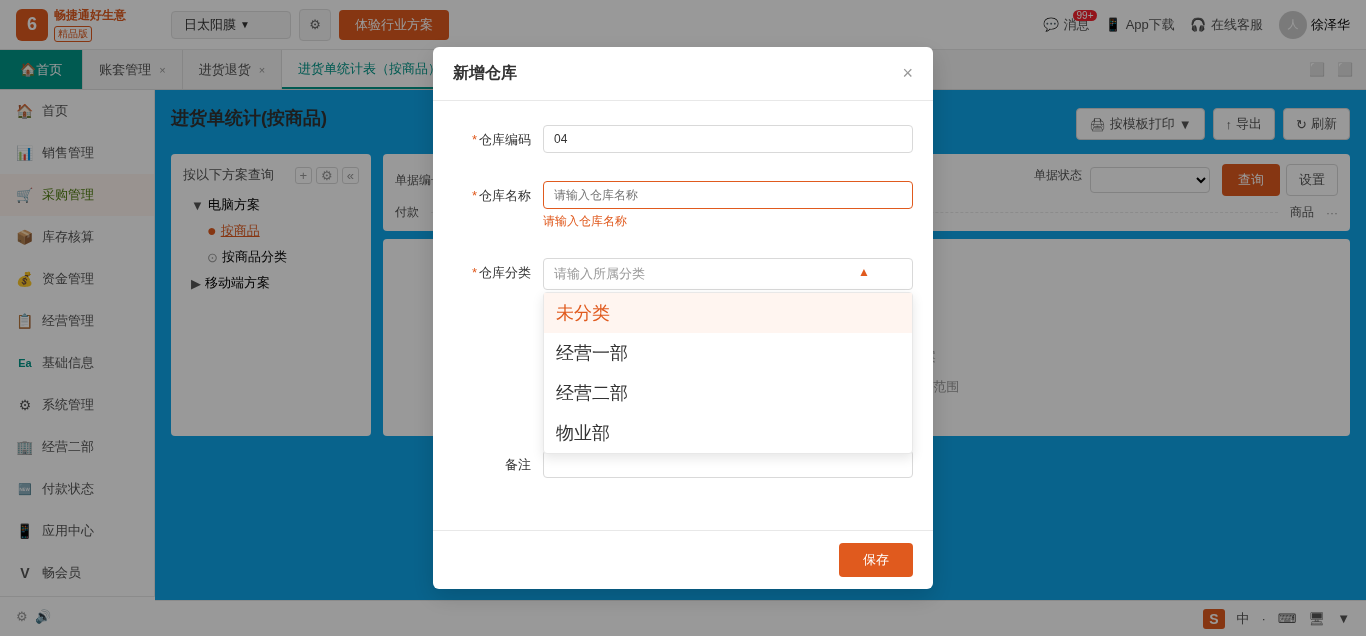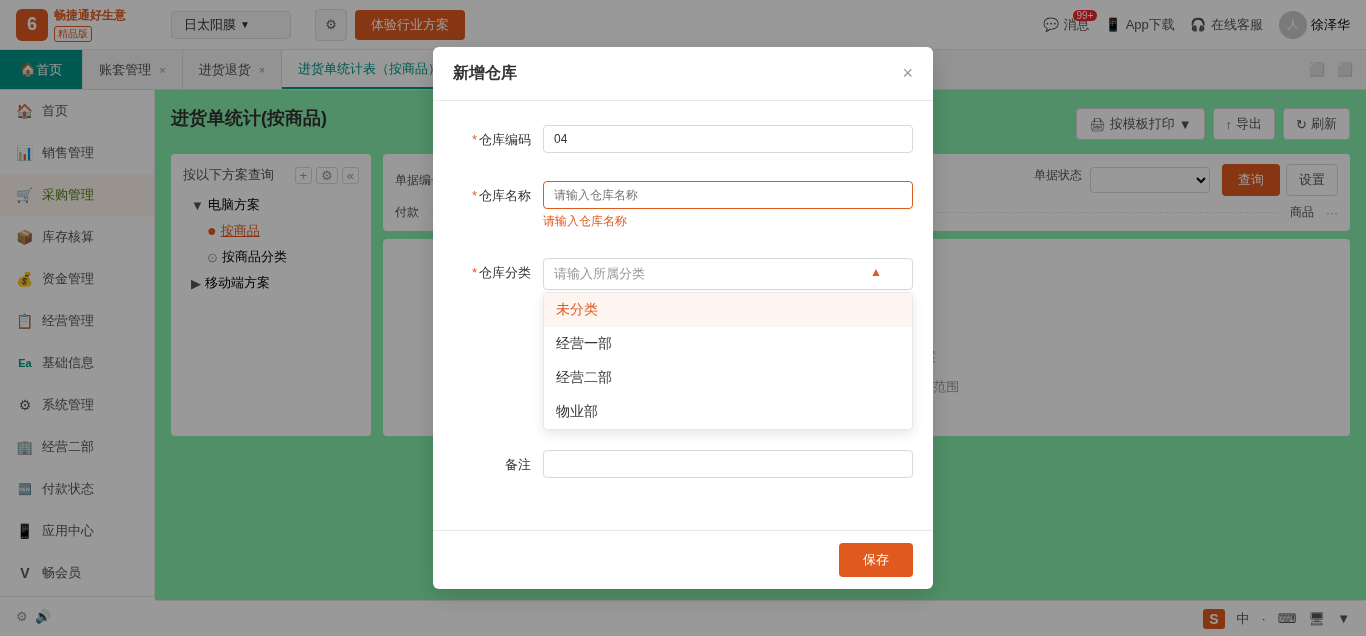--- a/index.html
+++ b/index.html
@@ -6,21 +6,21 @@
     body { font-family: 'Microsoft YaHei', Arial, sans-serif; font-size: 13px; background: #f0f0f0; overflow: hidden; width: 1366px; height: 636px; }
 
     
     .top-header {
       display: flex; align-items: center; background: #fff; height: 50px;
       padding: 0 16px; border-bottom: 1px solid #e8e8e8; position: relative; z-index: 10;
     }
     .logo-area { display: flex; align-items: center; width: 155px; }
     .logo-icon { width: 32px; height: 32px; background: #e05a1e; border-radius: 6px; display: flex; align-items: center; justify-content: center; color: #fff; font-size: 18px; font-weight: bold; margin-right: 6px; }
     .logo-badge { font-size: 10px; color: #e05a1e; border: 1px solid #e05a1e; border-radius: 3px; padding: 0 3px; margin-top: 2px; display: inline-block; }
-    .store-select { display: flex; align-items: center; background: #f5f5f5; border: 1px solid #e0e0e0; border-radius: 4px; padding: 4px 12px; margin-right: 24px; cursor: pointer; min-width: 120px; }
+    .store-select { display: flex; align-items: center; background: #f5f5f5; border: 1px solid #e0e0e0; border-radius: 4px; padding: 4px 12px; margin-right: 8px; cursor: pointer; min-width: 120px; }
     .store-select span { color: #333; margin-right: 4px; }
     .store-arrow { color: #999; font-size: 10px; }
     .gear-btn { width: 32px; height: 32px; display: flex; align-items: center; justify-content: center; background: #f5f5f5; border: 1px solid #e0e0e0; border-radius: 4px; cursor: pointer; color: #666; margin-right: 8px; }
     .trial-btn { background: #e05a1e; color: #fff; border: none; border-radius: 4px; padding: 6px 16px; cursor: pointer; font-size: 13px; }
     .header-right { margin-left: auto; display: flex; align-items: center; gap: 16px; }
     .header-icon-item { display: flex; align-items: center; gap: 4px; cursor: pointer; color: #555; font-size: 13px; position: relative; }
     .badge { background: #f5222d; color: #fff; border-radius: 8px; font-size: 10px; padding: 0 4px; position: absolute; top: -6px; right: -8px; min-width: 16px; text-align: center; }
     .user-area { display: flex; align-items: center; gap: 4px; cursor: pointer; }
     .user-avatar { width: 28px; height: 28px; background: #ccc; border-radius: 50%; display: flex; align-items: center; justify-content: center; color: #fff; font-size: 11px; }
 
@@ -41,21 +41,21 @@
 
     
     .layout { display: flex; height: calc(636px - 90px); }
     .sidebar { width: 155px; background: #fff; border-right: 1px solid #e8e8e8; overflow-y: auto; flex-shrink: 0; }
     .sidebar-item { display: flex; align-items: center; padding: 12px 16px; cursor: pointer; color: #555; font-size: 13px; gap: 8px; }
     .sidebar-item.active { background: #fff5f0; color: #e05a1e; }
     .sidebar-icon { width: 18px; height: 18px; display: flex; align-items: center; justify-content: center; font-size: 14px; flex-shrink: 0; }
     .sidebar-bottom { position: absolute; bottom: 0; width: 155px; display: flex; align-items: center; padding: 12px 16px; border-top: 1px solid #e8e8e8; background: #fff; gap: 8px; }
 
     
-    .main-content { flex: 1; background: #86efac; overflow: auto; padding: 16px; position: relative; }
+    .main-content { flex: 1; background: #0ea5e9; overflow: auto; padding: 16px; position: relative; }
     .page-title { font-size: 18px; color: #333; font-weight: bold; margin-bottom: 12px; }
     .toolbar-right { margin-left: auto; display: flex; gap: 8px; }
     .btn-primary { background: #e05a1e; color: #fff; border: none; border-radius: 4px; padding: 6px 16px; cursor: pointer; font-size: 13px; }
     .btn-default { background: #fff; color: #555; border: 1px solid #d9d9d9; border-radius: 4px; padding: 6px 12px; cursor: pointer; font-size: 13px; display: flex; align-items: center; gap: 4px; }
 
     
     .tree-node { padding: 4px 8px; cursor: pointer; display: flex; align-items: center; gap: 4px; }
     .tree-node.active { color: #e05a1e; }
     .filter-select { border: 1px solid #d9d9d9; border-radius: 4px; padding: 4px 8px; font-size: 12px; background: #fff; min-width: 100px; }
 
@@ -68,26 +68,26 @@
     .modal-title { font-size: 16px; color: #333; font-weight: bold; }
     .modal-close { cursor: pointer; color: #999; font-size: 18px; }
     .modal-body { padding: 24px 20px; }
     .form-row { display: flex; align-items: flex-start; margin-bottom: 28px; }
     .form-label { width: 90px; text-align: right; padding-right: 12px; padding-top: 6px; color: #333; font-size: 13px; flex-shrink: 0; }
     .form-label .required { color: #e05a1e; margin-right: 2px; }
     .form-control { flex: 1; position: relative; }
     .form-input { width: 100%; border: 1px solid #d9d9d9; border-radius: 4px; padding: 6px 10px; font-size: 12px; color: #333; outline: none; }
     .form-input.error { border-color: #e05a1e; }
     .error-msg { color: #e05a1e; font-size: 12px; margin-top: 4px; }
-    .dropdown-trigger { width: 100%; border: 1px solid #d9d9d9; border-radius: 4px; padding: 6px 30px 6px 10px; font-size: 13px; color: #999; background: #fff; cursor: pointer; display: flex; align-items: flex-start; justify-content: space-between; }
+    .dropdown-trigger { width: 100%; border: 1px solid #d9d9d9; border-radius: 4px; padding: 6px 42px 6px 10px; font-size: 13px; color: #999; background: #fff; cursor: pointer; display: flex; align-items: flex-start; justify-content: space-between; }
     .dropdown-arrow { color: #e05a1e; font-size: 12px; }
 
     
     .dropdown-list { position: absolute; top: 100%; left: 0; right: 0; background: #fff; border: 1px solid #e8e8e8; border-radius: 4px; box-shadow: 0 4px 12px rgba(0,0,0,0.1); z-index: 300; margin-top: 2px; }
-    .dropdown-option { padding: 8px 12px; cursor: pointer; font-size: 14px; color: #333; }
+    .dropdown-option { padding: 8px 12px; cursor: pointer; font-size: 18px; color: #333; }
     .dropdown-option.selected { background: #fff5f0; color: #e05a1e; }
 
     .modal-footer { display: flex; justify-content: flex-end; padding: 12px 20px; border-top: 1px solid #e8e8e8; gap: 8px; }
     .btn-save { background: #e05a1e; color: #fff; border: none; border-radius: 4px; padding: 8px 24px; cursor: pointer; font-size: 13px; }
 
     
     .bottom-status { position: fixed; bottom: 0; right: 0; width: calc(1366px - 155px); height: 36px; background: #fff; border-top: 1px solid #e8e8e8; display: flex; align-items: center; justify-content: flex-end; padding-right: 16px; gap: 12px; z-index: 5; }
   </style>
 </head>
 <body>

